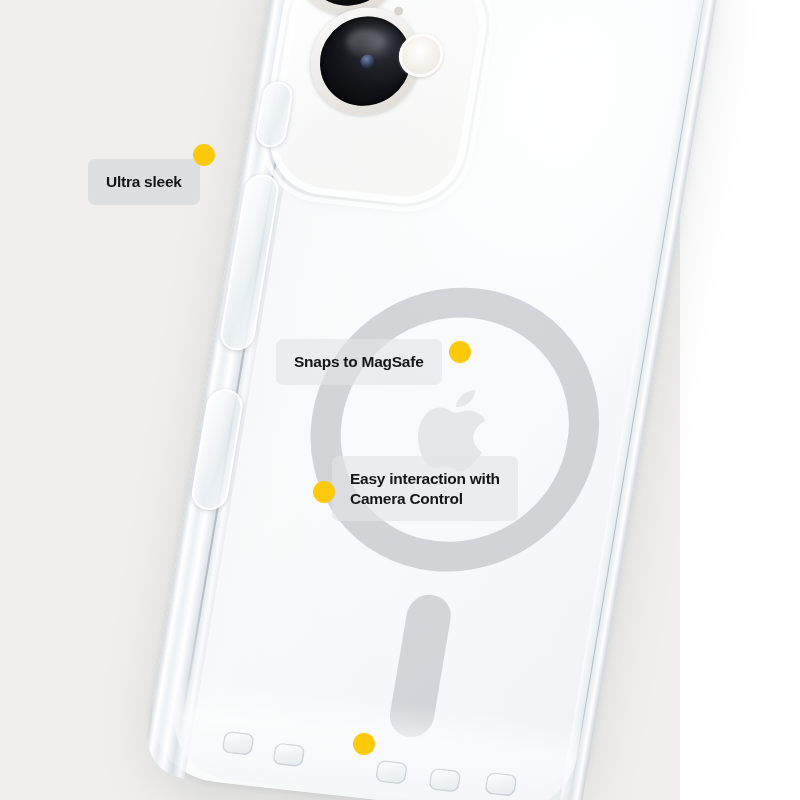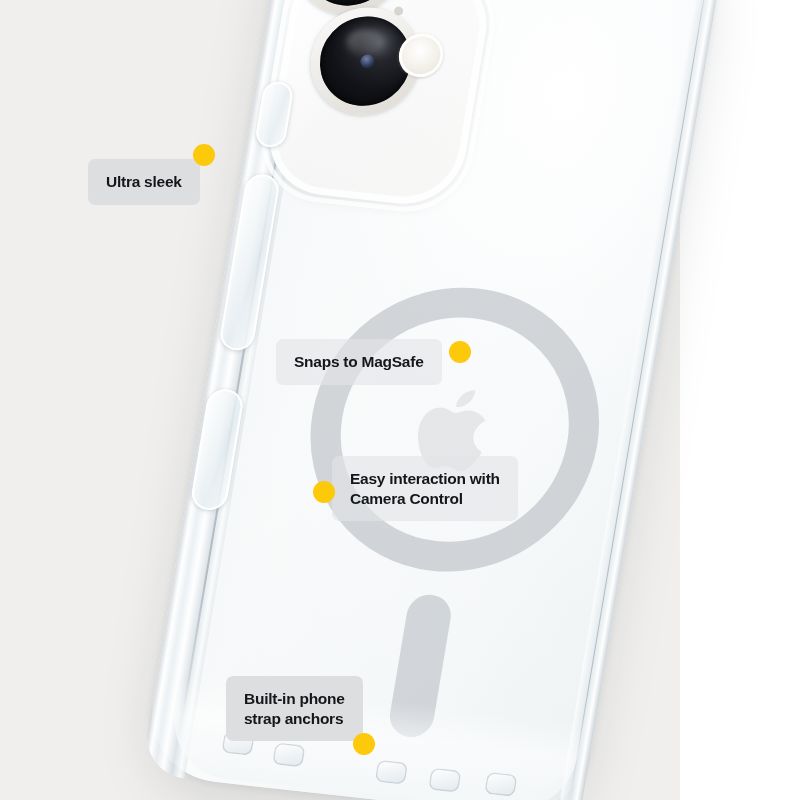--- a/index.html
+++ b/index.html
@@ -318,17 +318,15 @@
   <div id="label-sleek" class="callout-label opaque">Ultra sleek</div>
   <div id="dot-sleek" class="callout-dot" style="left: 193px; top: 144px; background: rgb(253, 201, 11);"></div>
 
   <div id="label-magsafe" class="callout-label translucent">Snaps to MagSafe</div>
   <div id="dot-magsafe" class="callout-dot" style="left: 449px; top: 341px; background: rgb(253, 201, 11);"></div>
 
   <div id="label-camera" class="callout-label translucent">Easy interaction with
 Camera Control</div>
   <div id="dot-camera" class="callout-dot" style="left: 313px; top: 481px; background: rgb(253, 201, 11);"></div>
 
-  <div id="label-strap" class="callout-label opaque">Built-in phone
-strap anchors</div>
   <div id="dot-strap" class="callout-dot" style="left: 353px; top: 733px; background: rgb(253, 201, 11);"></div>
 
 </div>
 
 </body></html>

